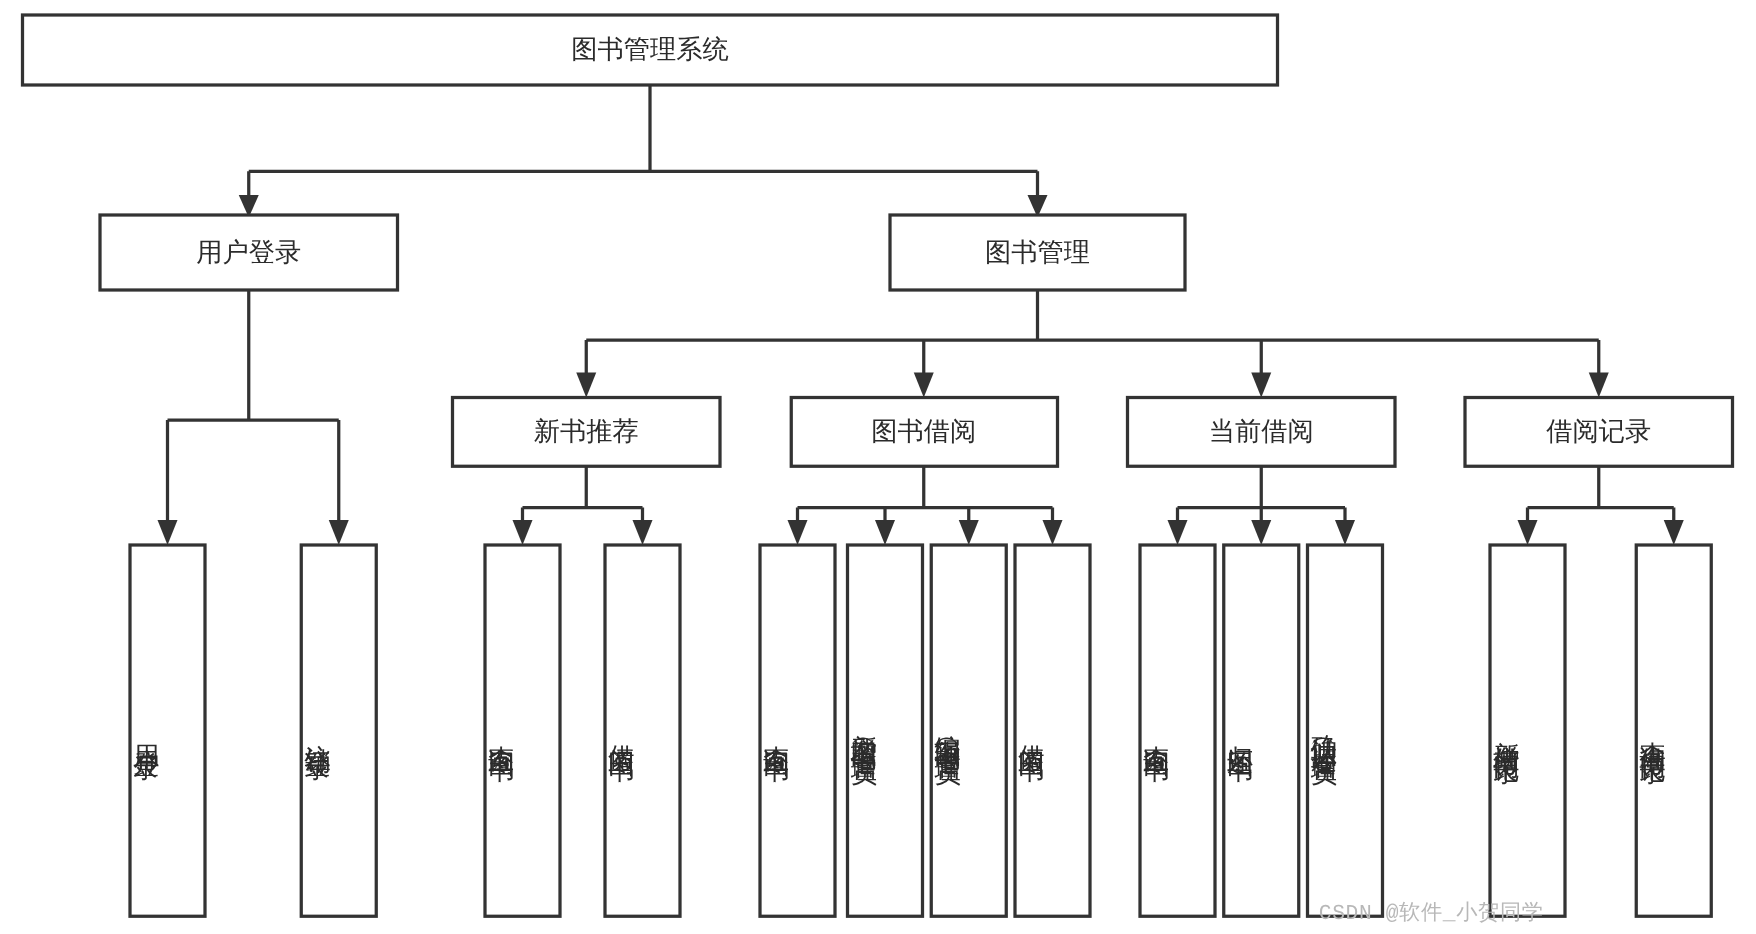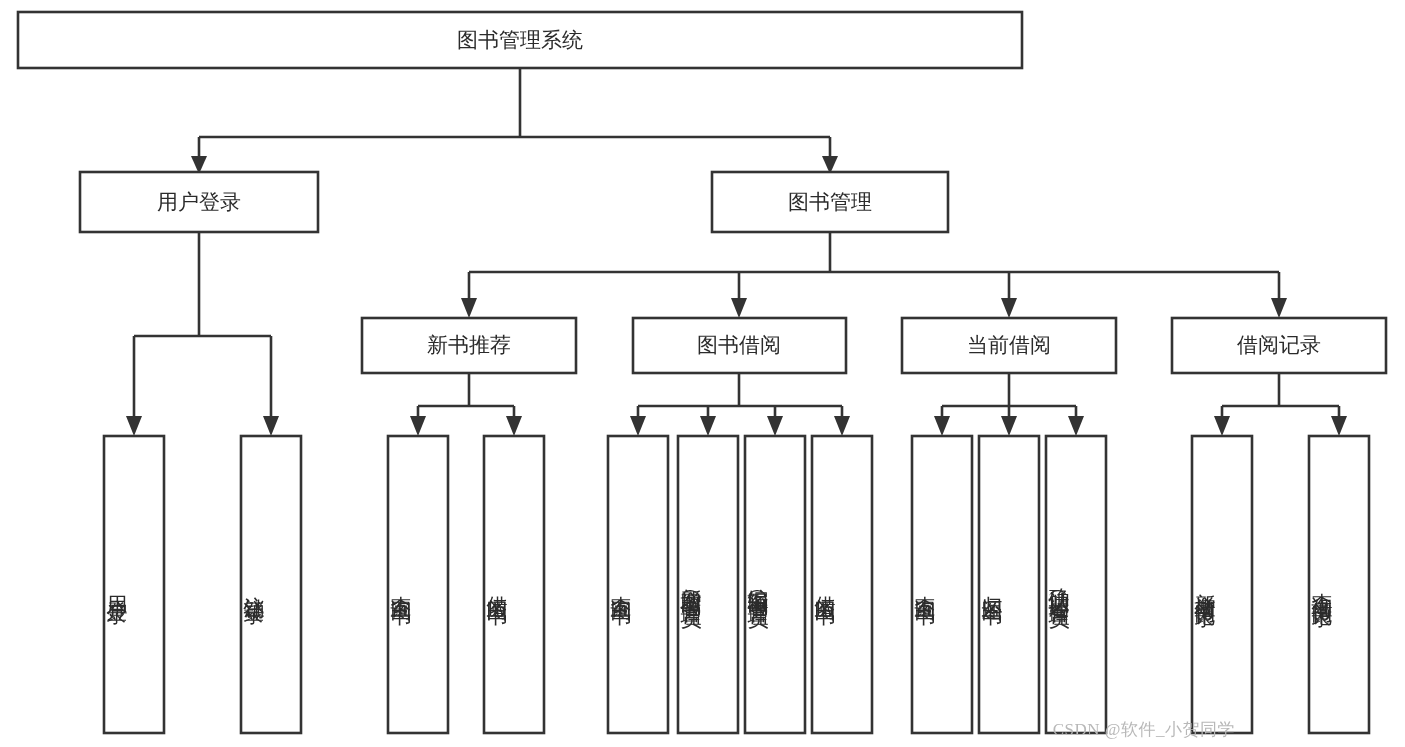--- a/index.html
+++ b/index.html
@@ -60,21 +60,21 @@
     color: #2b2b2b;
     letter-spacing: 3px;
     white-space: nowrap;
     pointer-events: none;
     text-align: center;
   }
   .watermark {
     position: absolute;
     right: 8px;
     bottom: 6px;
-    font-family: Liberation Serif, serif;
+    font-family: Liberation Mono, monospace;
     font-size: 17px;
     color: #b8b8b8;
     white-space: nowrap;
     letter-spacing: 0.5px;
   }
 </style>
 </head>
 <body>
 
 <div id="diagram-root">

